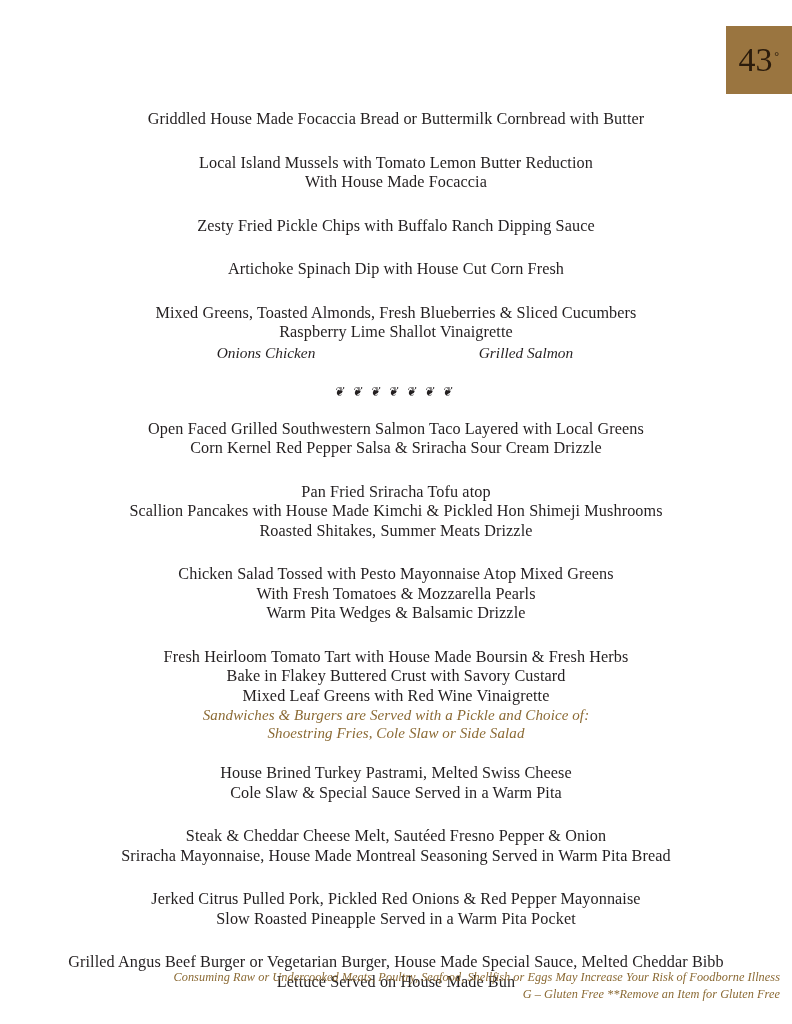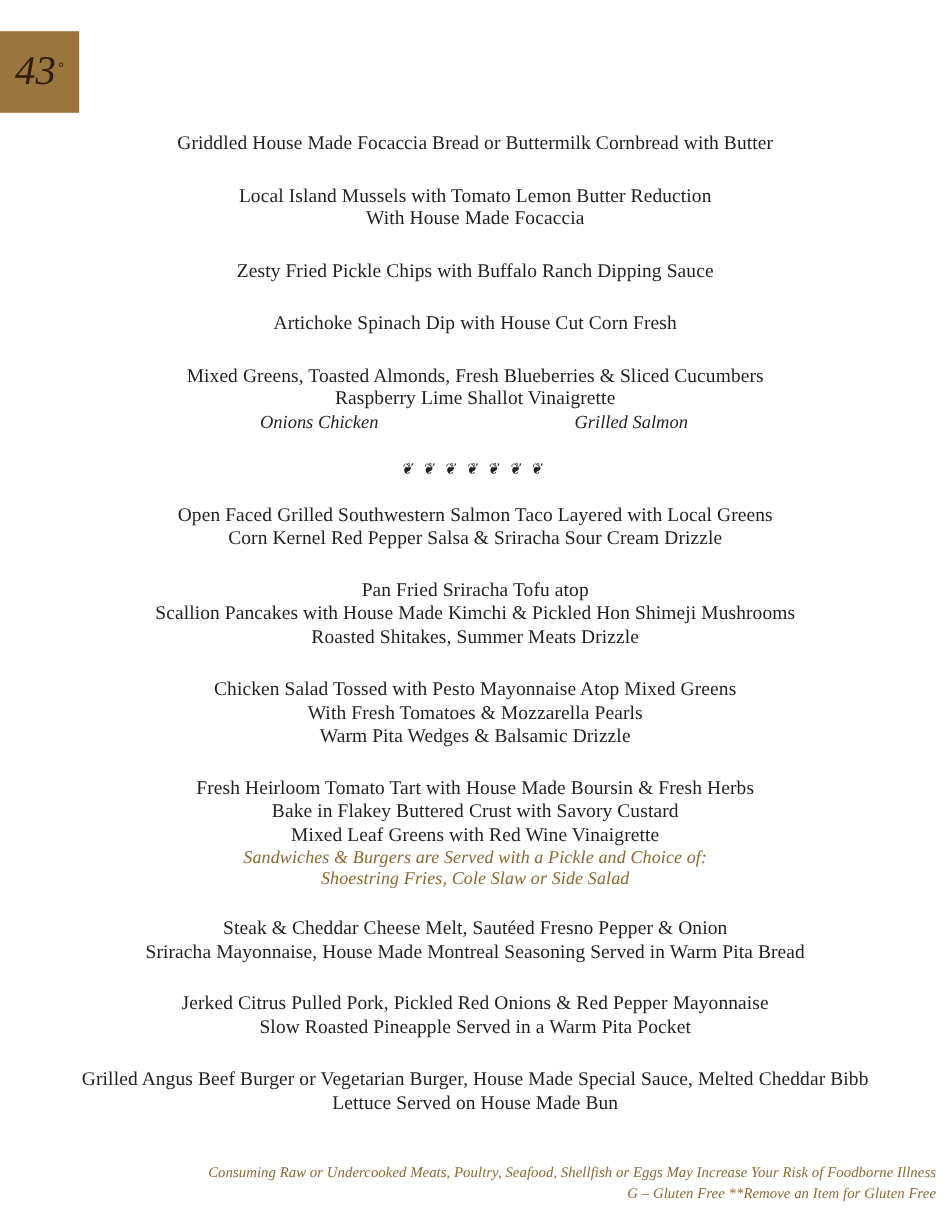--- a/index.html
+++ b/index.html
@@ -22,23 +22,22 @@
     box-sizing: border-box;
     padding: 0;
     background: #ffffff;
     position: relative;
   }
 
   
   .logo-wrap {
     width: 100%;
     display: flex;
-    justify-content: flex-start;
+    justify-content: flex-end;
     padding-top: 26px;
-    font-style: italic;
   }
   .logo {
     width: 66px;
     height: 68px;
     background: #9a7540;
     display: flex;
     align-items: center;
     justify-content: center;
     position: relative;
   }
@@ -198,20 +197,24 @@
         </div>
       </div>
 
     <div class="section-note" id="sandwich-note">
         <div class="line">Sandwiches &amp; Burgers are Served with a Pickle and Choice of:</div>
         <div class="line">Shoestring Fries, Cole Slaw or Side Salad</div>
       </div>
 
     <div id="sandwiches">
         <div class="item">
+          <div class="line">House Brined Turkey Pastrami, Melted Swiss Cheese</div>
+          <div class="line">Cole Slaw &amp; Special Sauce Served in a Warm Pita</div>
+        </div>
+        <div class="item">
           <div class="line">Steak &amp; Cheddar Cheese Melt, Sautéed Fresno Pepper &amp; Onion</div>
           <div class="line">Sriracha Mayonnaise, House Made Montreal Seasoning Served in Warm Pita Bread</div>
         </div>
         <div class="item">
           <div class="line">Jerked Citrus Pulled Pork, Pickled Red Onions &amp; Red Pepper Mayonnaise</div>
           <div class="line">Slow Roasted Pineapple Served in a Warm Pita Pocket</div>
         </div>
         <div class="item">
           <div class="line">Grilled Angus Beef Burger or Vegetarian Burger, House Made Special Sauce, Melted Cheddar Bibb</div>
           <div class="line">Lettuce Served on House Made Bun</div>

